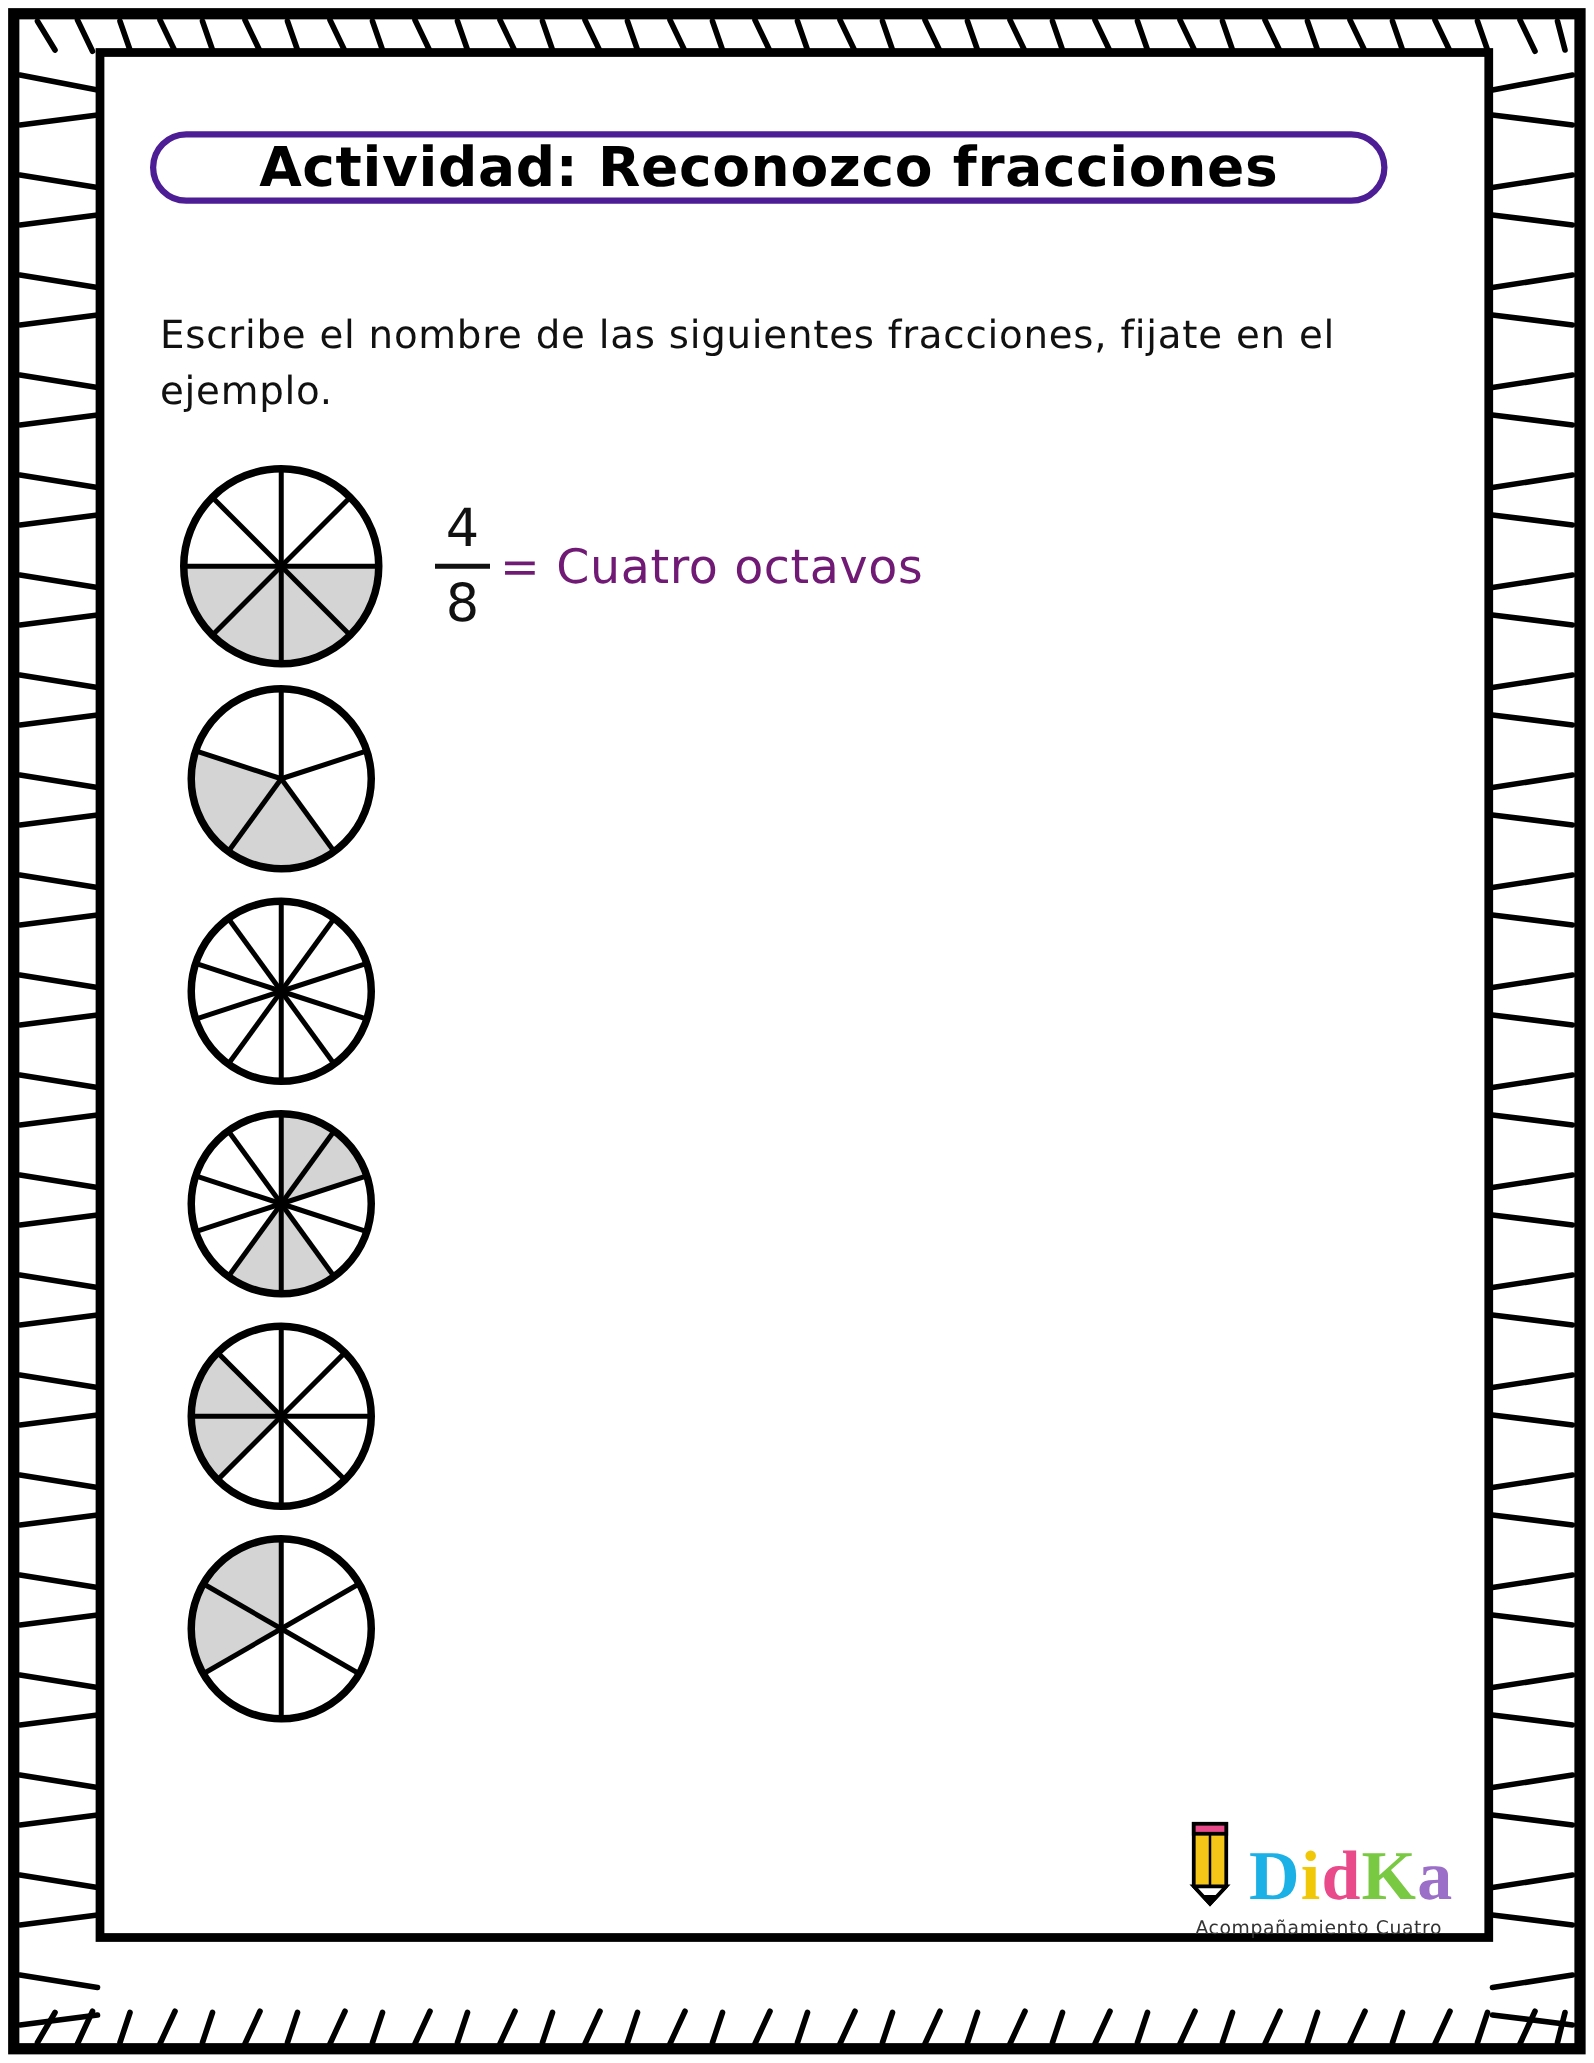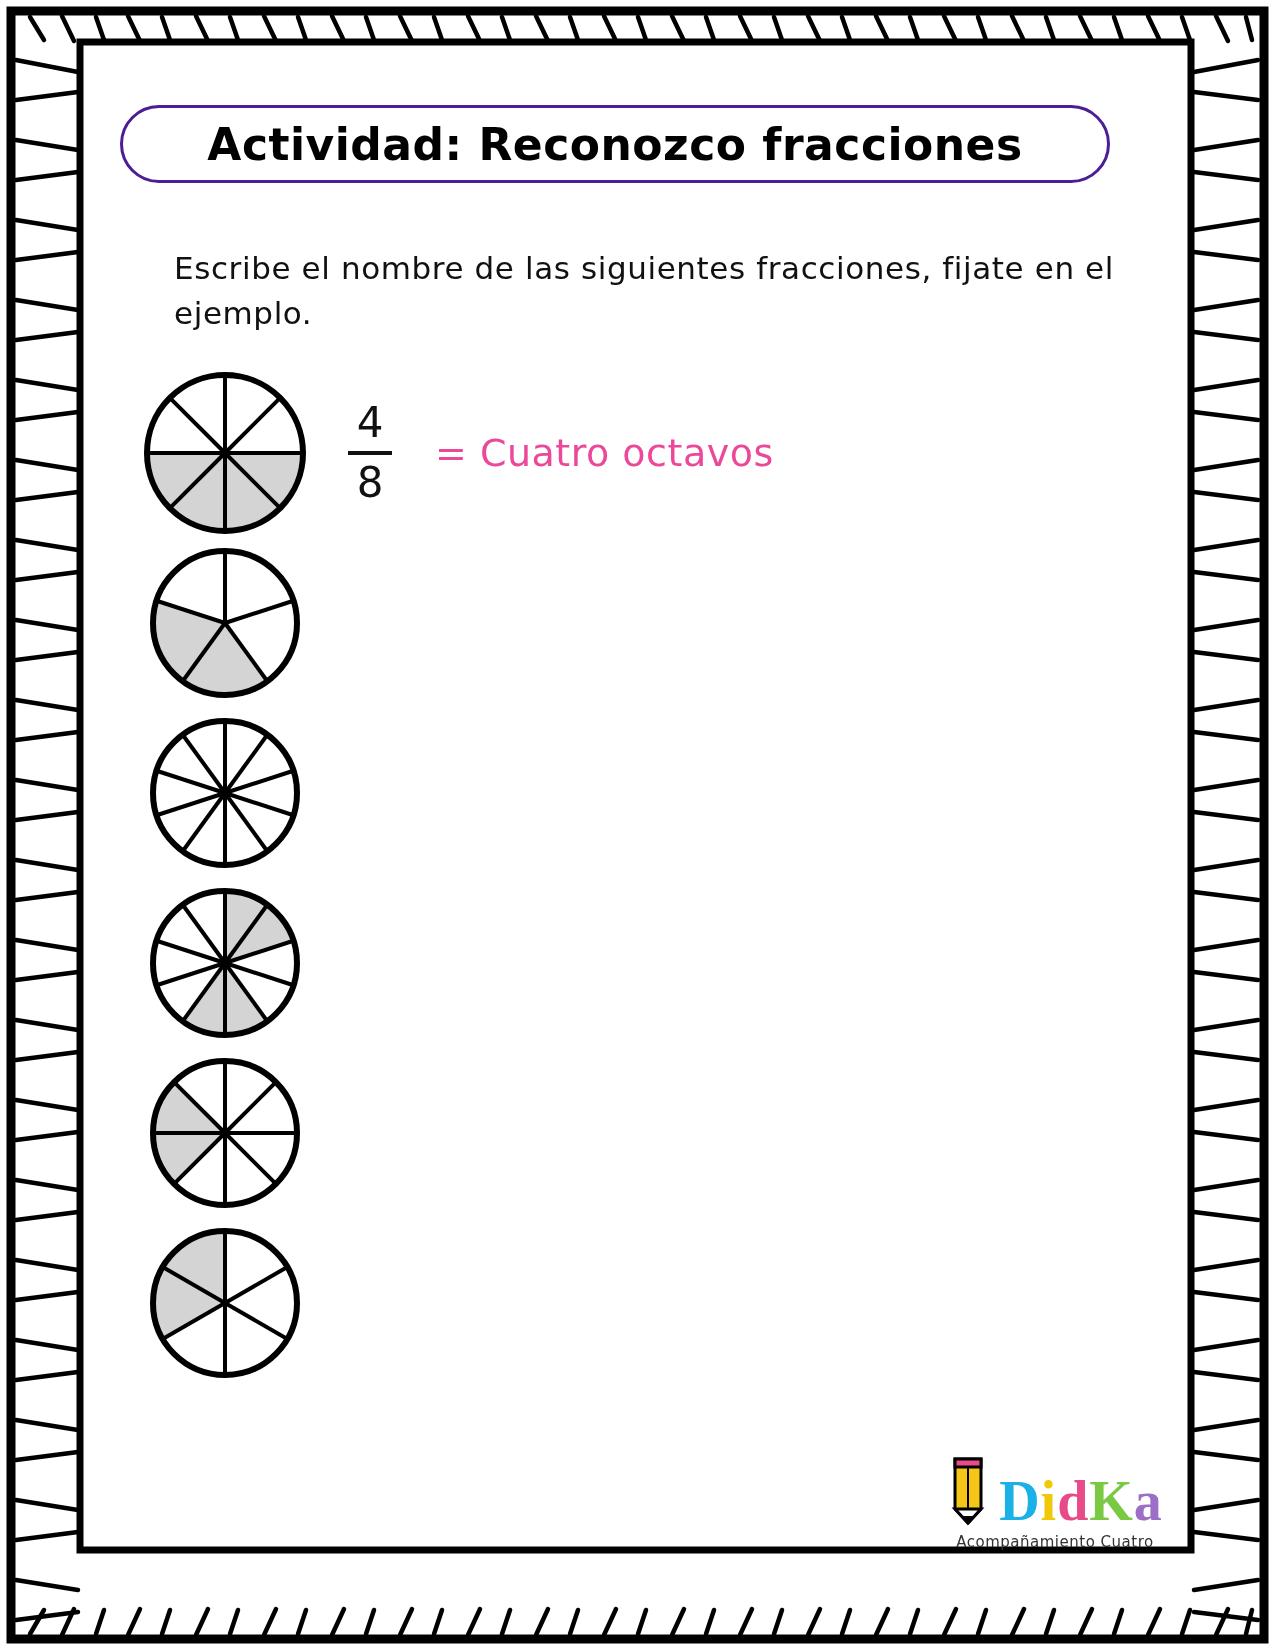--- a/index.html
+++ b/index.html
@@ -26,22 +26,22 @@
     position: absolute;
     pointer-events: none;
   }
 
   
   .title-box {
     position: absolute;
     left: 120px;
     top: 105px;
     width: 990px;
-    height: 78px;
-    border: 3px solid #4c1d95;
+    height: 58px;
+    border: 5px solid #4c1d95;
     border-radius: 40px;
     box-sizing: border-box;
     display: flex;
     align-items: center;
     justify-content: center;
   }
   .title-text {
     font-family: "DejaVu Sans", sans-serif;
     font-size: 44px;
     font-weight: 700;
@@ -54,21 +54,20 @@
   .instructions {
     position: absolute;
     left: 128px;
     top: 215px;
     width: 1000px;
     font-size: 31px;
     line-height: 1.45;
     color: #111;
     letter-spacing: 0.6px;
     font-family: "DejaVu Sans", sans-serif;
-    margin-left: 46px;
   }
 
   
   .rows {
     position: absolute;
     left: 140px;
     top: 368px;
     width: 980px;
   }
   .row {
@@ -97,23 +96,23 @@
   }
   .fraction .num { padding-bottom: 4px; }
   .fraction .bar {
     width: 44px;
     height: 4px;
     background: #111;
     margin: 3px 0;
   }
   .fraction .den { padding-top: 4px; }
   .eq-text {
-    margin-left: 43px;
+    margin-left: 8px;
     font-size: 38px;
-    color: #ec4899;
+    color: #701a75;
     letter-spacing: 0.5px;
     white-space: nowrap;
   }
 
   
   .logo {
     position: absolute;
     left: 930px;
     top: 1455px;
     width: 250px;

